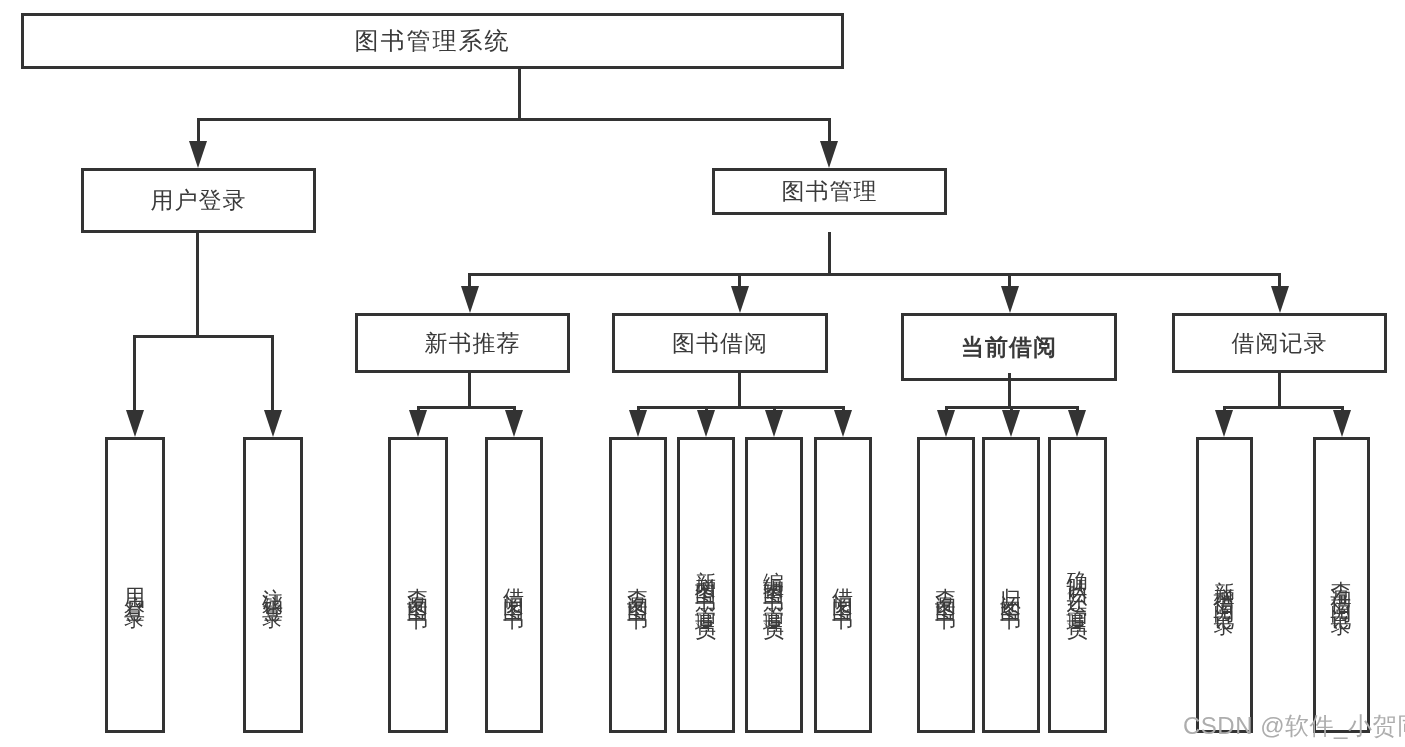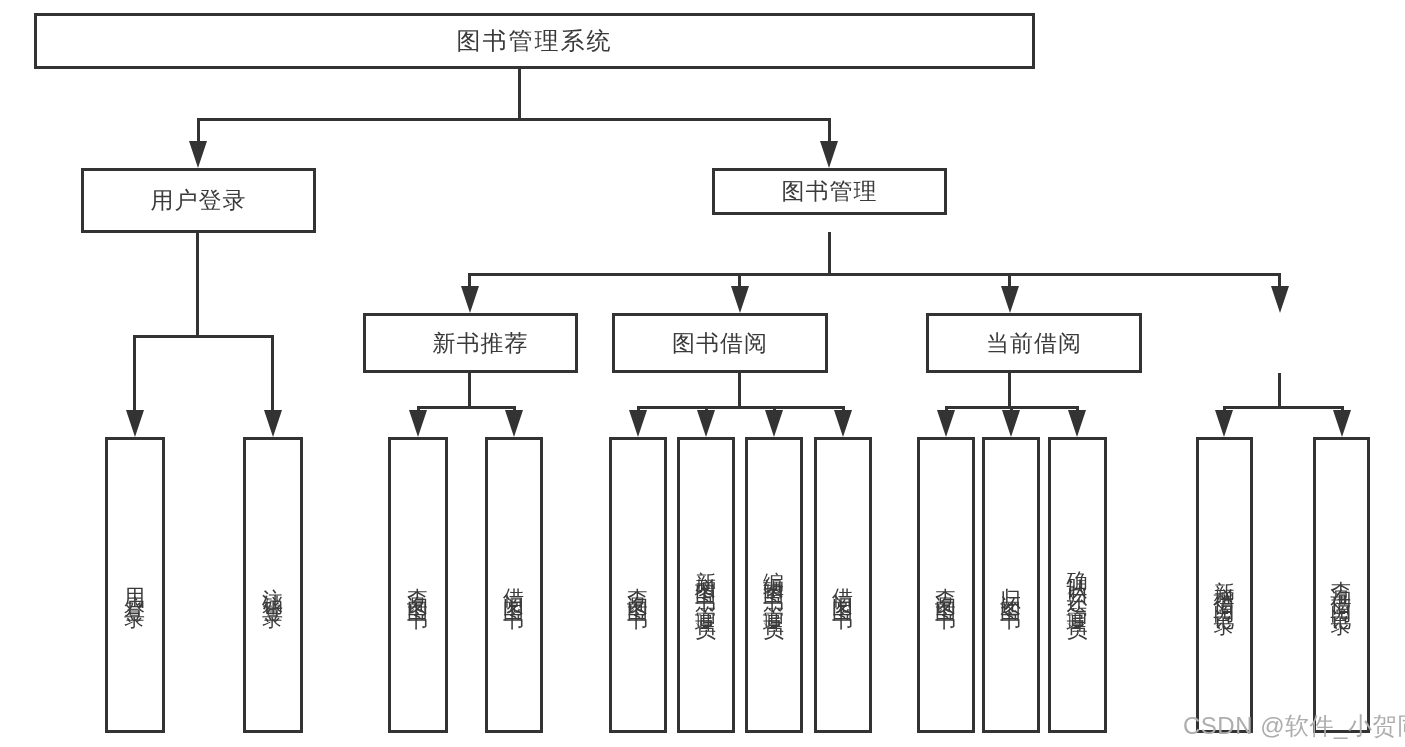--- a/index.html
+++ b/index.html
@@ -50,28 +50,29 @@
     letter-spacing: 0.5px;
     z-index: 9;
     white-space: nowrap;
   }
 </style>
 </head>
 <body>
 
 <div class="canvas">
 
-  <div class="box root" style="left:34px; top:13px; width:1001px; height:56px;">图书管理系统</div>
+  <div class="box root" style="left:21px; top:13px; width:823px; height:56px;">图书管理系统</div>
 
   <div class="box horiz" style="left:81px; top:168px; width:235px; height:65px;">用户登录</div>
   <div class="box horiz" style="left:712px; top:168px; width:235px; height:47px;">图书管理</div>
 
-  <div class="box horiz" style="left:363px; top:313px; width:215px; height:60px;padding-left:20px;">新书推荐</div>
+  <div class="box horiz" style="left:355px; top:313px; width:215px; height:60px;padding-left:20px;">新书推荐</div>
   <div class="box horiz" style="left:612px; top:313px; width:216px; height:60px;">图书借阅</div>
-  <div class="box horiz" style="left:926px; top:313px; width:216px; height:60px;">当前借阅</div>
+  <div class="box horiz" style="left:901px; top:313px; width:216px; height:68px;font-weight:bold;">当前借阅</div>
+  <div class="box horiz" style="left:1172px; top:313px; width:215px; height:60px;">借阅记录</div>
 
   <div class="box vert" style="left:105px; top:437px; width:60px; height:296px;">用户登录</div>
   <div class="box vert" style="left:243px; top:437px; width:60px; height:296px;">注销登录</div>
 
   <div class="box vert" style="left:388px; top:437px; width:60px; height:296px;">查询图书</div>
   <div class="box vert" style="left:485px; top:437px; width:58px; height:296px;">借阅图书</div>
 
   <div class="box vert" style="left:609px; top:437px; width:58px; height:296px;">查询图书</div>
   <div class="box vert" style="left:677px; top:437px; width:58px; height:296px;">新增图书（管理员）</div>
   <div class="box vert" style="left:745px; top:437px; width:58px; height:296px;">编辑图书（管理员）</div>

